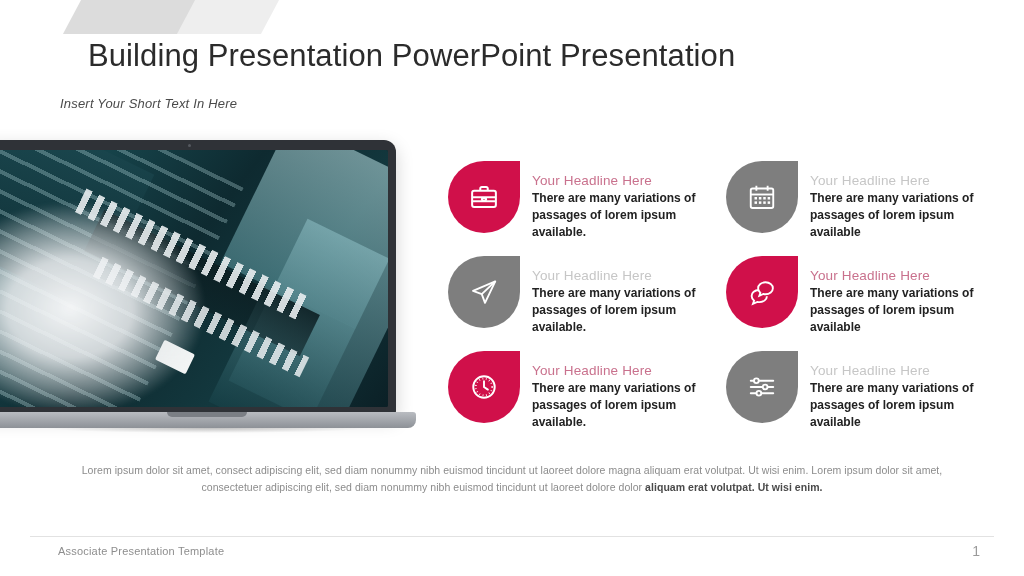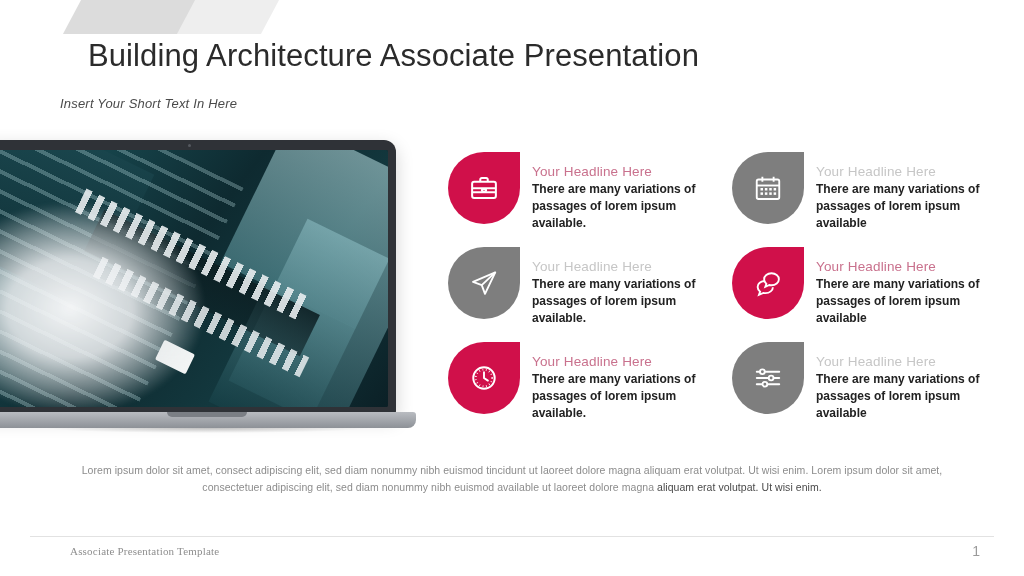--- a/index.html
+++ b/index.html
@@ -106,23 +106,23 @@
     position:absolute; left:50%; top:272px; margin-left:-40px;
     width:80px; height:5px; background:#7b7f85; border-radius:0 0 5px 5px;
   }
   .shadow {
     position:absolute; left:0px; top:288px; width:450px; height:14px;
     background:radial-gradient(ellipse 50% 50% at 50% 0%, rgba(0,0,0,.22), rgba(0,0,0,0) 72%);
   }
 
   
   .features {
-    position:absolute; left:448px; top:152px; width:540px; height:290px;
+    position:absolute; left:448px; top:161px; width:540px; height:290px;
     display:grid; grid-template-columns:258px 258px; grid-template-rows:95px 95px 95px;
-    column-gap:26px;
+    column-gap:20px;
   }
   .feature { display:flex; align-items:flex-start; }
   .blob {
     width:72px; height:72px; flex:0 0 72px;
     border-radius:36px 0 36px 36px;   
     display:flex; align-items:center; justify-content:center;
   }
   .blob.crimson { background:#D0104A; }
   .blob.gray    { background:#7E7E7E; }
   .blob svg { width:30px; height:30px; }
@@ -134,45 +134,45 @@
     font-size:12px; font-weight:bold; color:#222; line-height:1.42;
     max-width:178px;
   }
 
   
   .para {
     position:absolute; left:62px; top:462px; width:900px;
     text-align:center; font-size:10.5px; line-height:1.62;
     color:#8c8c8c; letter-spacing:.05px;
   }
-  .para b { color:#4a4a4a; font-weight:normal; }
+  .para b { color:#4a4a4a; font-weight:bold; }
 
   
   .rule {
     position:absolute; left:30px; top:536px; width:964px; height:1px;
     background:#e2e2e2;
   }
   .foot-left {
-    position:absolute; left:70px; top:545px;
-    font-size:11px; color:#8e8e8e; letter-spacing:.2px;font-family:Liberation Serif, serif;
+    position:absolute; left:58px; top:545px;
+    font-size:11px; color:#8e8e8e; letter-spacing:.2px;
   }
   .foot-right {
     position:absolute; right:44px; top:543px;
     font-size:14px; color:#9a9a9a;
   }
 </style>
 </head>
 <body>
 
 <div class="deco-wrap">
   <div class="deco-a"></div>
   <div class="deco-b"></div>
 </div>
 
-<div class="title">Building Architecture Associate Presentation</div>
+<div class="title">Building Presentation PowerPoint Presentation</div>
 <div class="subtitle">Insert Your Short Text In Here</div>
 
 <div class="laptop">
   <div class="lid">
     <div class="cam"></div>
     <div class="screen">
       <div class="sky"></div>
       <div class="blockC"></div>
       <div class="stripes"></div>
       <div class="blockA"></div>
@@ -285,17 +285,17 @@
       </svg>
     </div>
     <div class="ftext">
       <div class="fhead gray">Your Headline Here</div>
       <div class="fbody">There are many variations of passages of lorem ipsum available</div>
     </div>
   </div>
 
 </div>
 
-<div class="para"><span>Lorem ipsum dolor sit amet, consect adipiscing elit, sed diam nonummy nibh euismod tincidunt ut laoreet dolore magna aliquam erat volutpat. Ut wisi enim. Lorem ipsum dolor sit amet, consectetuer adipiscing elit, sed diam nonummy nibh euismod available ut laoreet dolore magna </span><b>aliquam erat volutpat. Ut wisi enim.</b></div>
+<div class="para"><span>Lorem ipsum dolor sit amet, consect adipiscing elit, sed diam nonummy nibh euismod tincidunt ut laoreet dolore magna aliquam erat volutpat. Ut wisi enim. Lorem ipsum dolor sit amet, consectetuer adipiscing elit, sed diam nonummy nibh euismod tincidunt ut laoreet dolore dolor </span><b>aliquam erat volutpat. Ut wisi enim.</b></div>
 
 <div class="rule"></div>
 <div class="foot-left">Associate Presentation Template</div>
 <div class="foot-right">1</div>
 
 </body></html>

